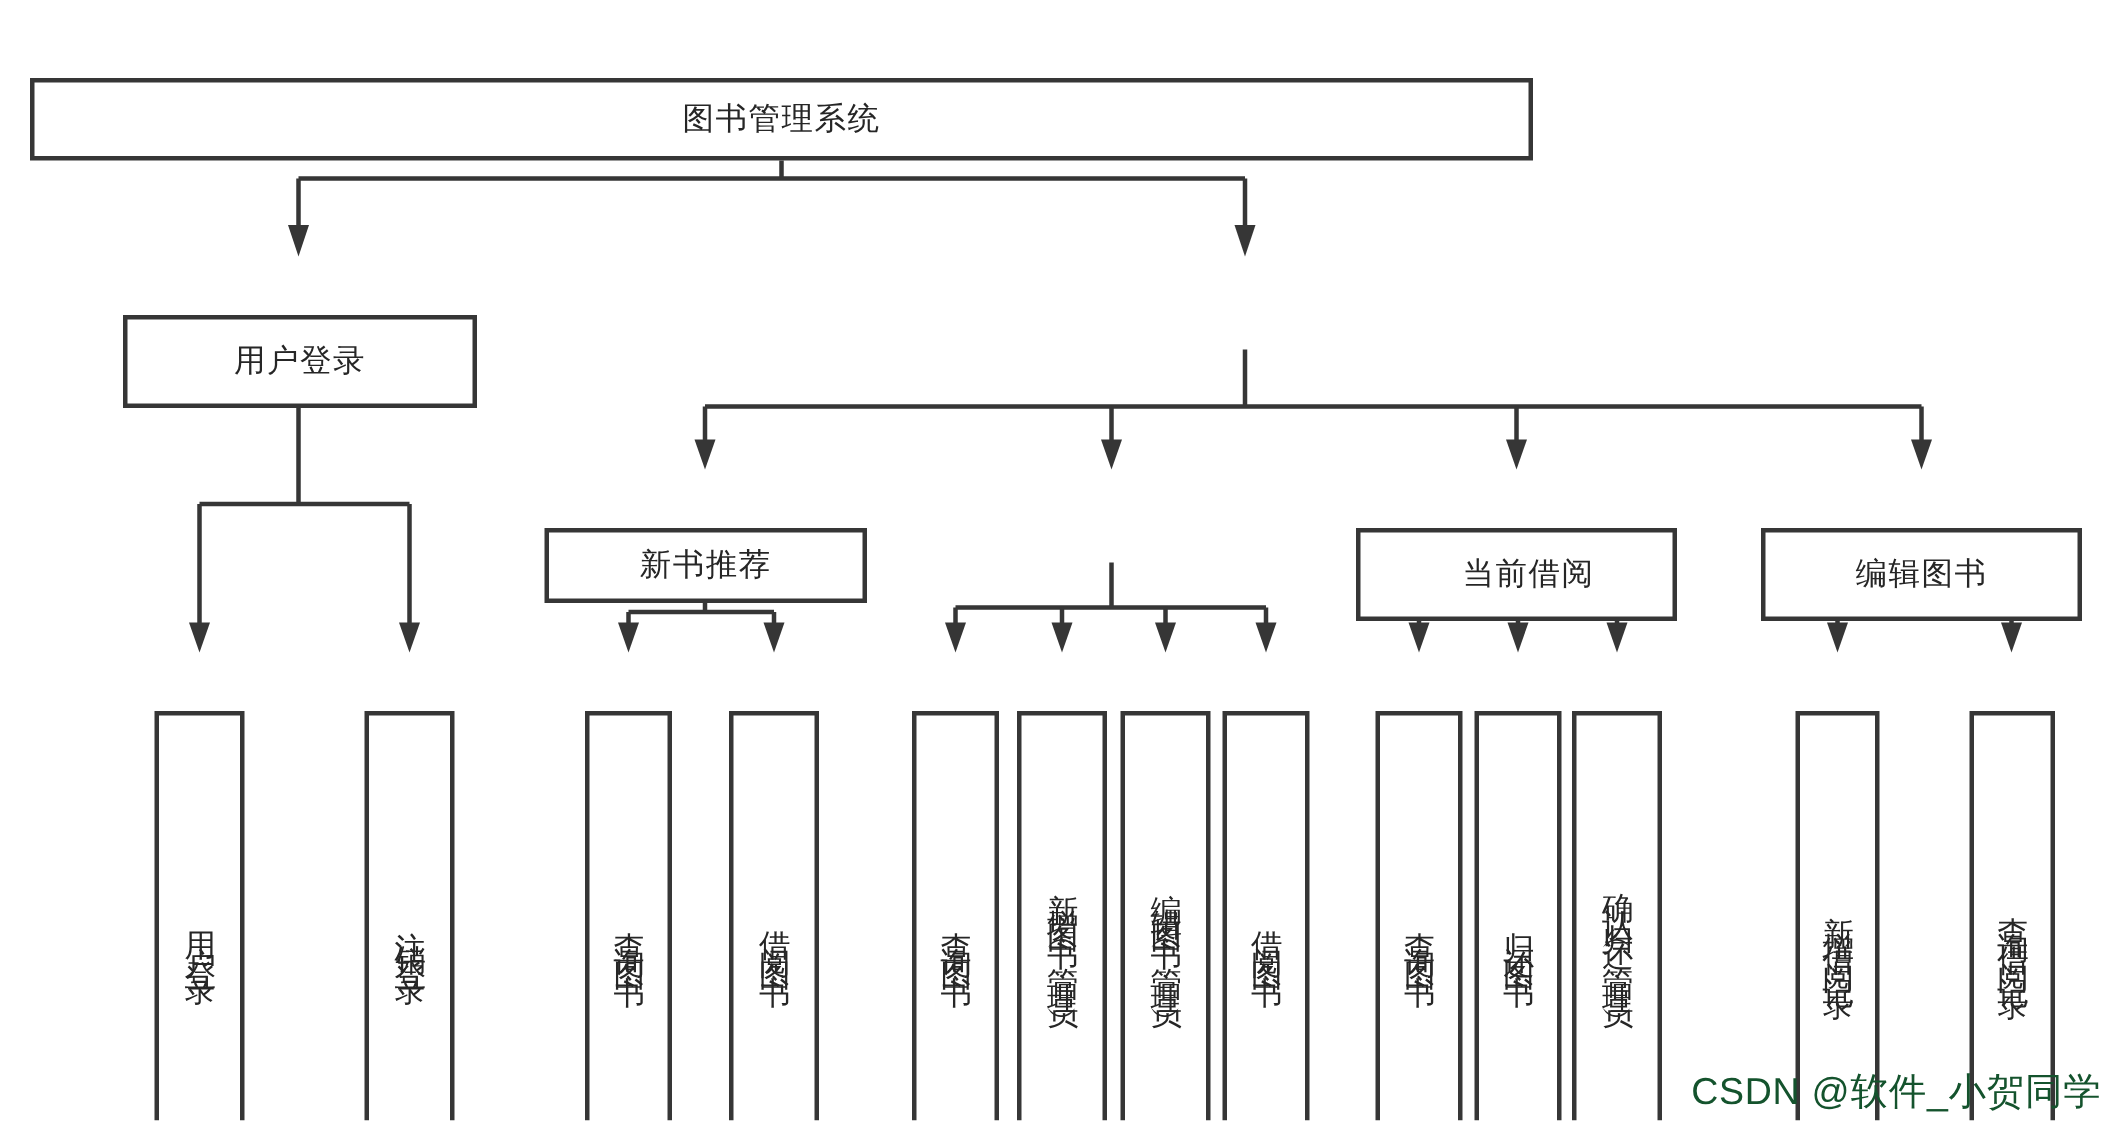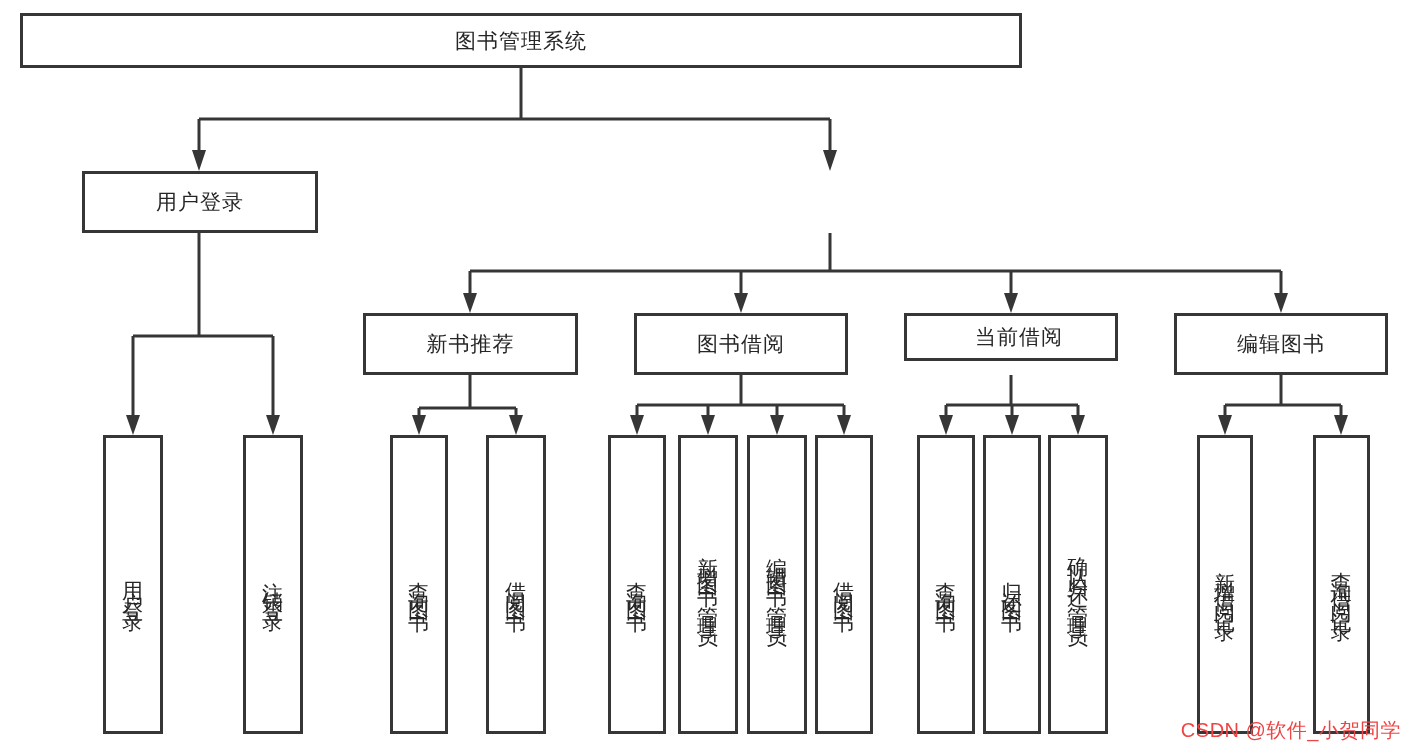--- a/index.html
+++ b/index.html
@@ -27,33 +27,34 @@
     background: #ffffff;
     border: 3px solid #363636;
     display: flex;
     align-items: center;
     justify-content: center;
     color: #262626;
     font-size: 21px;
     letter-spacing: 1px;
     text-align: center;
     line-height: 1.2;
+    margin-top: 39px;
   }
   .node.v span {
     writing-mode: vertical-rl;
     text-orientation: mixed;
     letter-spacing: 10px;
     line-height: 1;
   }
   .watermark {
     position: absolute;
     right: 4px;
     bottom: 3px;
-    font-size: 20px;
-    color: #ef4444;
+    font-size: 25px;
+    color: #14532d;
     letter-spacing: 0.5px;
     z-index: 5;
     white-space: nowrap;
   }
 </style>
 </head>
 <body>
 
 <div class="stage">
 
@@ -101,27 +102,24 @@
   </svg>
 
   <div class="node" style="left:20px; top:13px; width:1002px; height:55px;">
     <span>图书管理系统</span>
   </div>
 
   <div class="node" style="left:82px; top:171px; width:236px; height:62px;">
     <span>用户登录</span>
   </div>
 
-  <div class="node" style="left:363px; top:313px; width:215px; height:62px;justify-content:center;">
+  <div class="node" style="left:363px; top:313px; width:215px; height:50px;justify-content:center;">
     <span>新书推荐</span>
   </div>
-  <div class="node" style="left:634px; top:313px; width:214px; height:62px;">
-    <span>图书借阅</span>
-  </div>
-  <div class="node" style="left:904px; top:313px; width:214px; height:48px;padding-left:16px;">
+  <div class="node" style="left:904px; top:313px; width:214px; height:62px;padding-left:16px;">
     <span>当前借阅</span>
   </div>
   <div class="node" style="left:1174px; top:313px; width:214px; height:62px;">
     <span>编辑图书</span>
   </div>
 
   <div class="node v" style="left:103px; top:435px; width:60px; height:299px;">
     <span>用户登录</span>
   </div>
   <div class="node v" style="left:243px; top:435px; width:60px; height:299px;">

